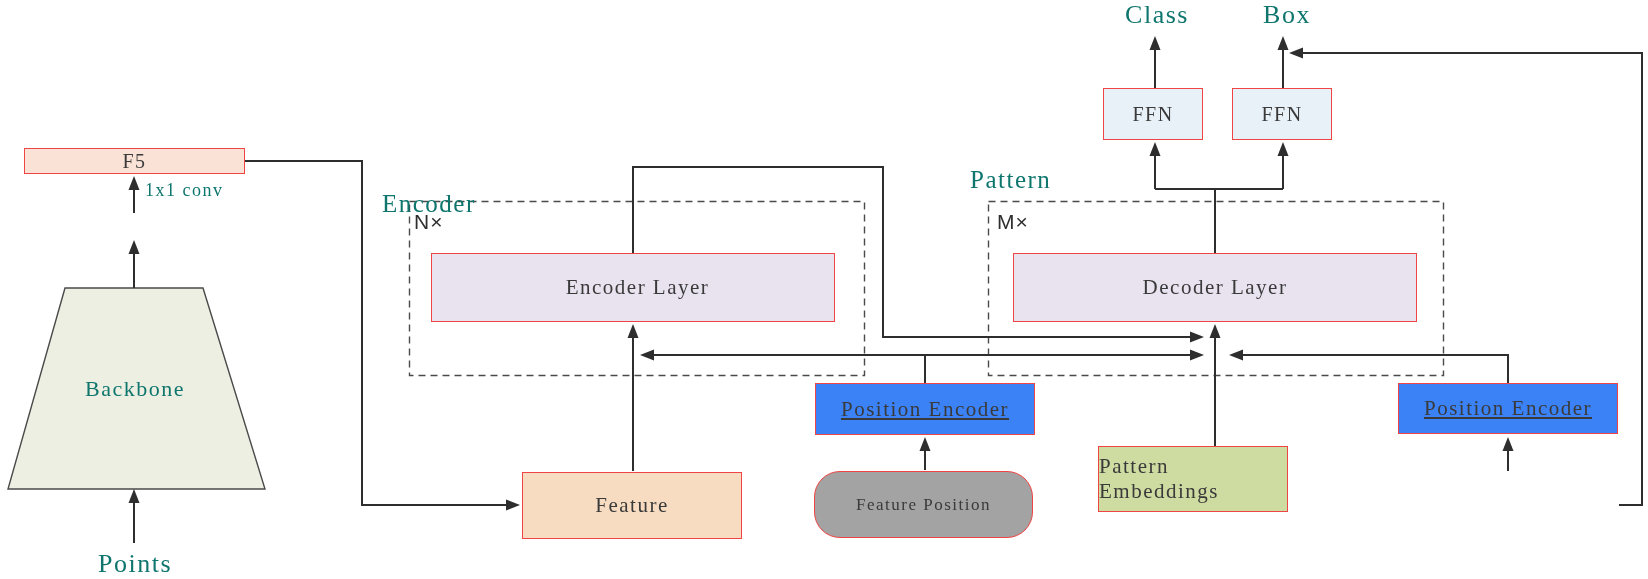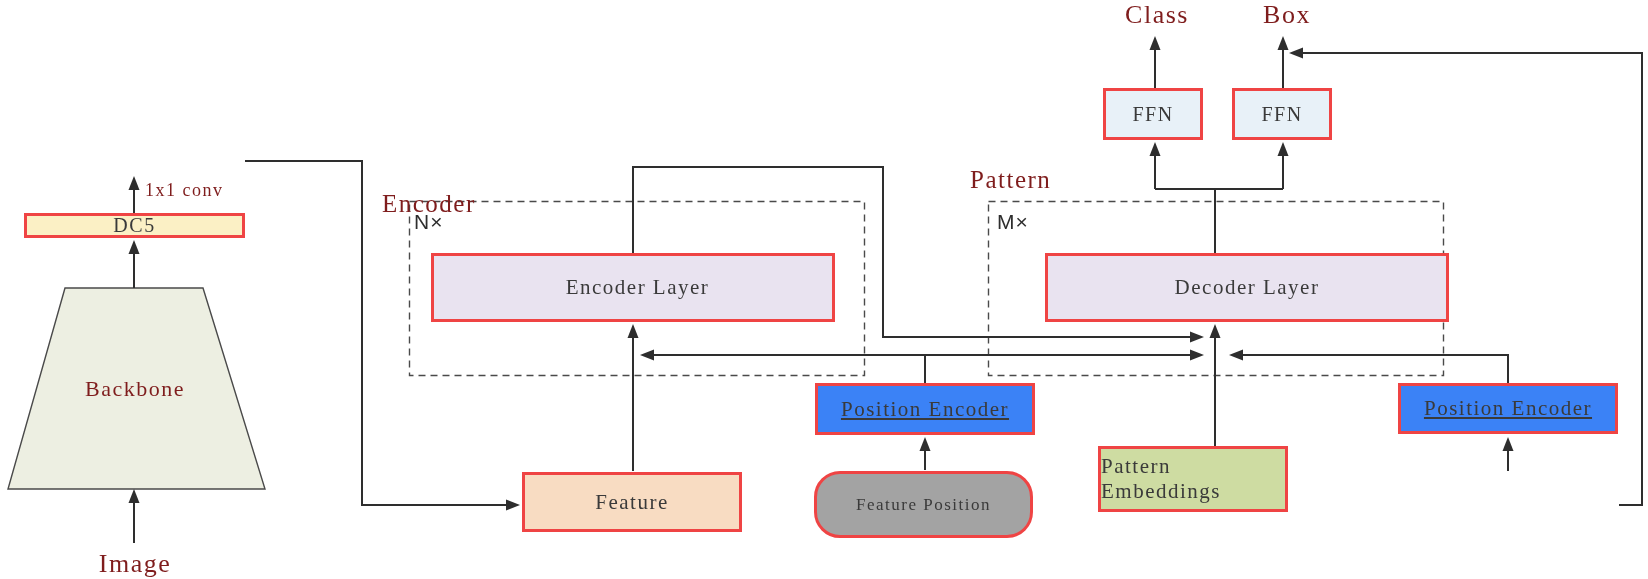--- a/index.html
+++ b/index.html
@@ -12,26 +12,26 @@
     overflow:hidden;
   }
   svg.wires{position:absolute;left:0;top:0;z-index:1;}
   .wire{fill:none;stroke:#2e2e2e;stroke-width:2;}
   .head{fill:#2e2e2e;stroke:none;}
   .dashed{fill:none;stroke:#4a4a4a;stroke-width:1.4;stroke-dasharray:7 5;}
   .trap{fill:#edefe2;stroke:#4a4a4a;stroke-width:1.4;}
   .node{
     position:absolute;z-index:2;
     display:flex;align-items:center;justify-content:center;
-    border:3px solid #ef4444;box-sizing:border-box;
+    border:1px solid #ef4444;box-sizing:border-box;
     letter-spacing:1.5px;color:#3a3a3a;
   }
   .lbl{
     position:absolute;z-index:3;white-space:nowrap;
-    letter-spacing:1.5px;color:#7f1d1d;
+    letter-spacing:1.5px;color:#0f766e;
   }
   .center{text-align:center;}
   .f5{background:#fae3d6;font-size:20px;}
   .dc5{background:#fbf0c5;font-size:20px;}
   .feature{background:#f8dcc2;font-size:21px;}
   .layer{background:#e9e3f0;font-size:21px;}
   .pe{background:#3b82f6;font-size:21px;text-decoration:underline;}
   .rounded{background:#a3a3a3;font-size:17px;border-radius:26px;}
   .pattern{background:#cedca2;font-size:21px;}
   .ffn{background:#e8f1f8;font-size:20px;}
@@ -127,34 +127,34 @@
       <path class="wire" d="M1155 88 V39"></path>
       <polygon class="head" points="1155,36 1149.5,50 1160.5,50"></polygon>
     </g>
 
     <g>
       <path class="wire" d="M1283 88 V39"></path>
       <polygon class="head" points="1283,36 1277.5,50 1288.5,50"></polygon>
     </g>
   </svg>
 
-
-  <div class="node dc5" style="left:24px;top:213px;width:221px;height:25px;">
-    <span>DC5</span>
+  <div class="node f5" style="left:24px;top:148px;width:221px;height:26px;">
+    <span>F5</span>
   </div>
 
-  <div class="node feature" style="left:522px;top:472px;width:220px;height:60px;">
+
+  <div class="node feature" style="left:522px;top:472px;width:220px;height:67px;">
     <span>Feature</span>
   </div>
 
   <div class="node layer" style="left:431px;top:253px;width:404px;height:69px;padding-left:9px;">
     <span>Encoder Layer</span>
   </div>
 
-  <div class="node layer" style="left:1013px;top:253px;width:404px;height:69px;margin-left:32px;">
+  <div class="node layer" style="left:1013px;top:253px;width:404px;height:69px;">
     <span>Decoder Layer</span>
   </div>
 
   <div class="node pe" style="left:815px;top:383px;width:220px;height:52px;">
     <span>Position Encoder</span>
   </div>
 
   <div class="node rounded" style="left:814px;top:471px;width:219px;height:67px;">
     <span>Feature Position</span>
   </div>
@@ -169,21 +169,21 @@
 
 
   <div class="node ffn" style="left:1103px;top:88px;width:100px;height:52px;">
     <span>FFN</span>
   </div>
 
   <div class="node ffn" style="left:1232px;top:88px;width:100px;height:52px;">
     <span>FFN</span>
   </div>
 
-  <div class="lbl big-lbl center" style="left:80px;top:549px;width:110px;">Image</div>
+  <div class="lbl big-lbl center" style="left:80px;top:549px;width:110px;">Points</div>
 
   <div class="lbl center" style="left:55px;top:376px;width:160px;font-size:22px;">Backbone</div>
 
   <div class="lbl small-lbl" style="left:145px;top:180px;">1x1 conv</div>
 
   <div class="lbl section-lbl" style="left:382px;top:166px;margin-top:24px;">Encoder</div>
 
   <div class="lbl repeat-lbl" style="left:414px;top:210px;">N×</div>
 
   <div class="lbl section-lbl" style="left:970px;top:166px;">Pattern</div>

